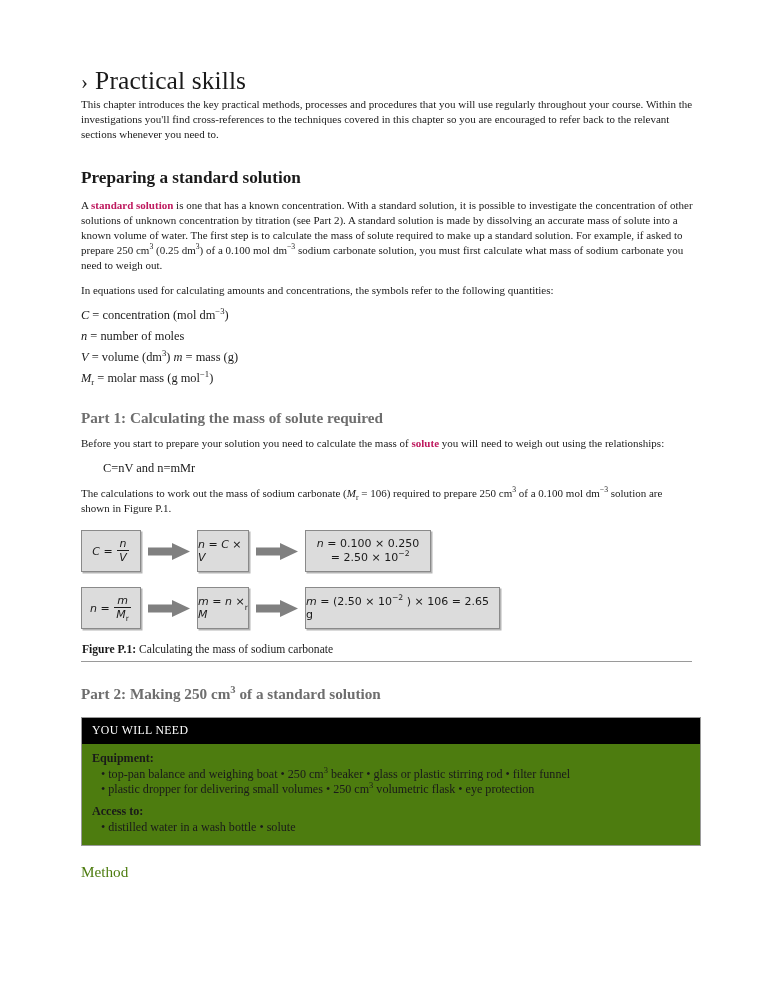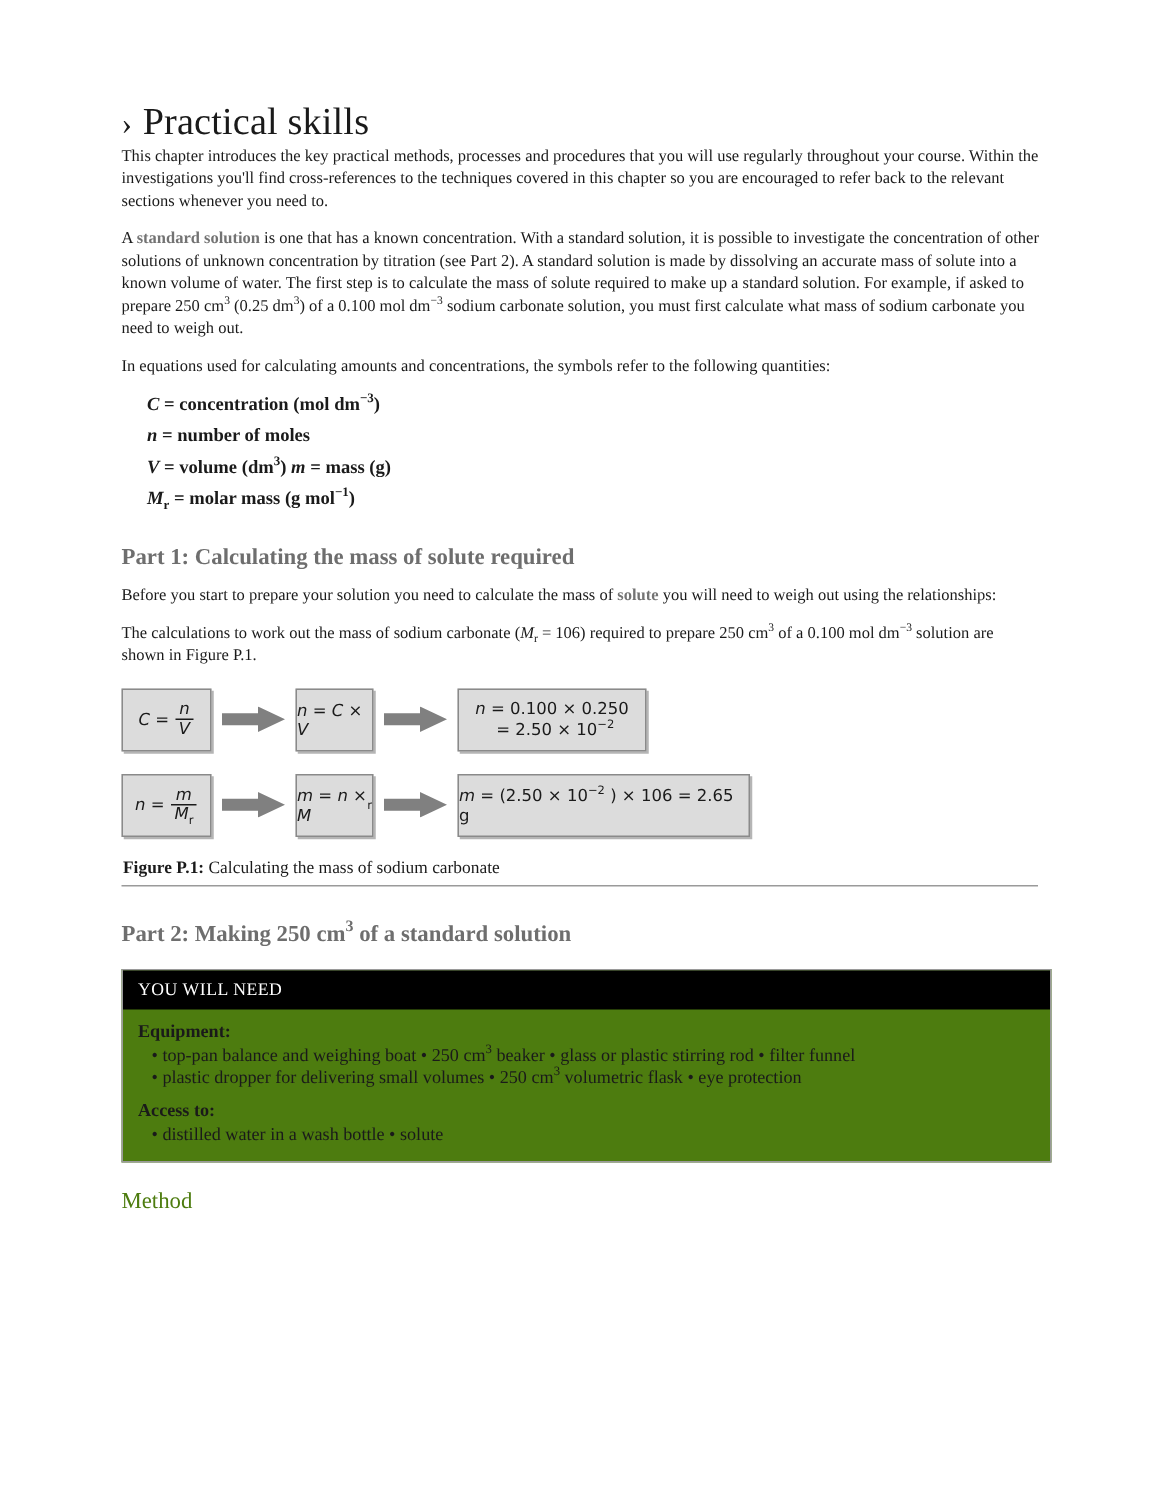--- a/index.html
+++ b/index.html
@@ -67,36 +67,35 @@
   }
   .h-method {
     font-size: 15.2px;
     font-weight: normal;
     color: #4d7c0f;
     margin: 16px 0 0 0;
     line-height: 1.25;
   }
 
   .kw {
-    color: #737373;
+    color: #be185d;
     font-weight: bold;
   }
   .var {
     font-style: italic;
   }
   sup, sub {
     font-size: 0.70em;
     line-height: 0;
   }
   sup { vertical-align: super; }
   sub { vertical-align: sub; }
 
   .deflist {
-    margin: 8px 0 0 17px;
-    font-weight: bold;
+    margin: 8px 0 0 0;
   }
   .defline {
     font-size: 12.4px;
     line-height: 15px;
     margin: 0 0 6px 0;
   }
   .para-gap { margin-top: 10px; }
 
   .inline-eq {
     font-size: 12.4px;
@@ -212,40 +211,42 @@
 
 <div class="page">
 
   <h1 class="chapter-title">
     <span class="chapter-chevron">›</span>
     <span>Practical skills</span>
   </h1>
 
   <p class="body intro">This chapter introduces the key practical methods, processes and procedures that you will use regularly throughout your course. Within the investigations you'll find cross-references to the techniques covered in this chapter so you are encouraged to refer back to the relevant sections whenever you need to.</p>
 
+  <h2 class="h2">Preparing a standard solution</h2>
 
   <p class="body"><span>A </span><span class="kw">standard solution</span><span> is one that has a known concentration. With a standard solution, it is possible to investigate the concentration of other solutions of unknown concentration by titration (see Part 2). A standard solution is made by dissolving an accurate mass of solute into a known volume of water. The first step is to calculate the mass of solute required to make up a standard solution. For example, if asked to prepare 250 cm</span><sup>3</sup><span> (0.25 dm</span><sup>3</sup><span>) of a 0.100 mol dm</span><sup>−3</sup><span> sodium carbonate solution, you must first calculate what mass of sodium carbonate you need to weigh out.</span></p>
 
   <p class="body">In equations used for calculating amounts and concentrations, the symbols refer to the following quantities:</p>
 
   <div class="deflist">
     <div class="defline"><span class="var">C</span><span> = concentration (mol dm</span><sup>−3</sup><span>)</span></div>
 
     <div class="defline"><span class="var">n</span><span> = number of moles</span></div>
 
     <div class="defline"><span class="var">V</span><span> = volume (dm</span><sup>3</sup><span>) </span><span class="var">m</span><span> = mass (g)</span></div>
 
     <div class="defline"><span class="var">M</span><sub>r</sub><span> = molar mass (g mol</span><sup>−1</sup><span>)</span></div>
   </div>
 
 
   <h3 class="h-part">Part 1: Calculating the mass of solute required</h3>
 
   <p class="body"><span>Before you start to prepare your solution you need to calculate the mass of </span><span class="kw">solute</span><span> you will need to weigh out using the relationships:</span></p>
 
+  <div class="inline-eq">C=nV and n=mMr</div>
 
   <p class="body"><span>The calculations to work out the mass of sodium carbonate (</span><span class="var">M</span><sub>r</sub><span> = 106) required to prepare 250 cm</span><sup>3</sup><span> of a 0.100 mol dm</span><sup>−3</sup><span> solution are shown in Figure P.1.</span></p>
 
   <div class="figure">
 
     <div class="flowrow">
       <div class="fbox fbox-sm">
         <span class="mi">C</span>&nbsp;<span>=</span>&nbsp;<span class="frac">
             <span class="num mi">n</span>
             <span class="den mi">V</span>

